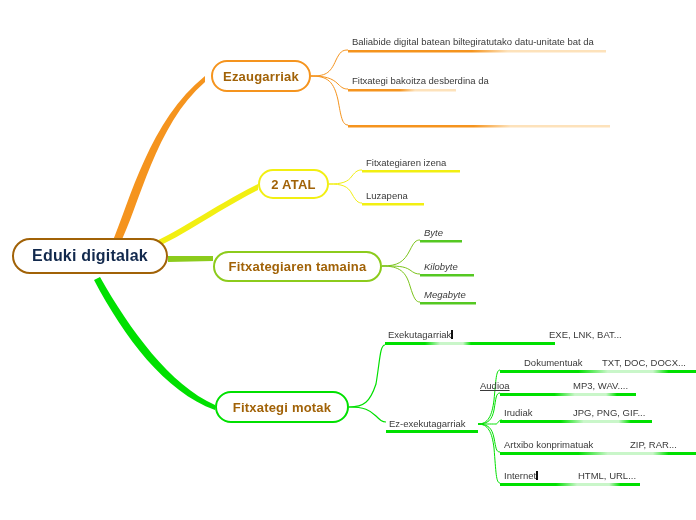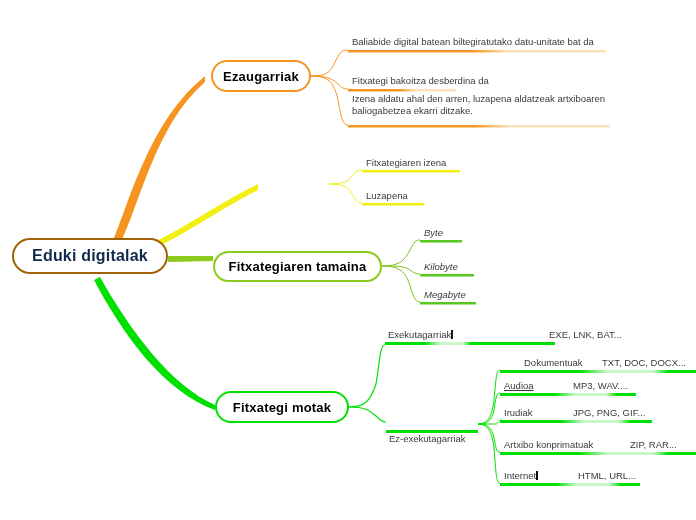--- a/index.html
+++ b/index.html
@@ -29,21 +29,21 @@
     box-sizing: border-box;
     display: flex;
     align-items: center;
     justify-content: center;
     background: #ffffff;
     border-radius: 999px;
     white-space: nowrap;
   }
   .node-label {
     font-weight: bold;
-    color: #000000;
+    color: #a16207;
     letter-spacing: 0.2px;
   }
   .root {
     border: 2px solid #a16207;
     padding: 0 14px;
   }
   .root .node-label {
     color: #12294d;
     font-size: 16px;
   }
@@ -151,50 +151,52 @@
   </svg>
 
   <div class="node root" style="left:12px; top:238px; width:156px; height:36px;">
     <span class="node-label">Eduki digitalak</span>
   </div>
 
   <div class="node branch-node" style="left:211px; top:60px; width:100px; height:32px; border-color:#f5941e;">
     <span class="node-label">Ezaugarriak</span>
   </div>
 
+  <div class="node branch-node" style="left:258px; top:169px; width:71px; height:30px; border-color:#f2ef12;">
+    <span class="node-label">2 ATAL</span>
+  </div>
 
   <div class="node branch-node" style="left:213px; top:251px; width:169px; height:31px; border-color:#8ccb1c;">
     <span class="node-label">Fitxategiaren tamaina</span>
   </div>
 
   <div class="node branch-node" style="left:215px; top:391px; width:134px; height:32px; border-color:#00e000;">
     <span class="node-label">Fitxategi motak</span>
   </div>
 
   <div class="leaf" style="left:352px; top:36px;">Baliabide digital batean biltegiratutako datu-unitate bat da</div>
   <div class="leaf" style="left:352px; top:75px;">Fitxategi bakoitza desberdina da</div>
-  <div class="leaf" style="left:352px; top:93px; width:254px; white-space:normal;">Izena aldatu ahal den arren, luzapena aldatzeak artxiboaren baliogabetzea ekarri ditzake.</div>
 
   <div class="leaf" style="left:366px; top:157px;">Fitxategiaren izena</div>
   <div class="leaf" style="left:366px; top:190px;">Luzapena</div>
 
   <div class="leaf italic" style="left:424px; top:227px;">Byte</div>
   <div class="leaf italic" style="left:424px; top:261px;">Kilobyte</div>
   <div class="leaf italic" style="left:424px; top:289px;">Megabyte</div>
 
   <div class="leaf" style="left:388px; top:329px;">
     <span>Exekutagarriak</span><span class="caret"></span>
   </div>
   <div class="leaf lvl2" style="left:508px; top:329px;margin-left:41px;">EXE, LNK, BAT...</div>
-  <div class="leaf" style="left:389px; top:433px;">Ez-exekutagarriak</div>
+  <div class="leaf" style="left:389px; top:418px;">Ez-exekutagarriak</div>
 
   <div class="leaf" style="left:504px; top:357px;padding-left:20px;">Dokumentuak</div>
   <div class="leaf lvl2" style="left:602px; top:357px;">TXT, DOC, DOCX...</div>
 
-  <div class="leaf" style="left:504px; top:380px;text-decoration:underline;">Audioa</div>
+  <div class="leaf" style="left:480px; top:380px;text-decoration:underline;">Audioa</div>
   <div class="leaf lvl2" style="left:573px; top:380px;">MP3, WAV....</div>
 
   <div class="leaf" style="left:504px; top:407px;">Irudiak</div>
   <div class="leaf lvl2" style="left:573px; top:407px;">JPG, PNG, GIF...</div>
 
   <div class="leaf" style="left:504px; top:439px;">Artxibo konprimatuak</div>
   <div class="leaf lvl2" style="left:630px; top:439px;">ZIP, RAR...</div>
 
   <div class="leaf" style="left:504px; top:470px;">
     <span>Internet</span><span class="caret"></span>

